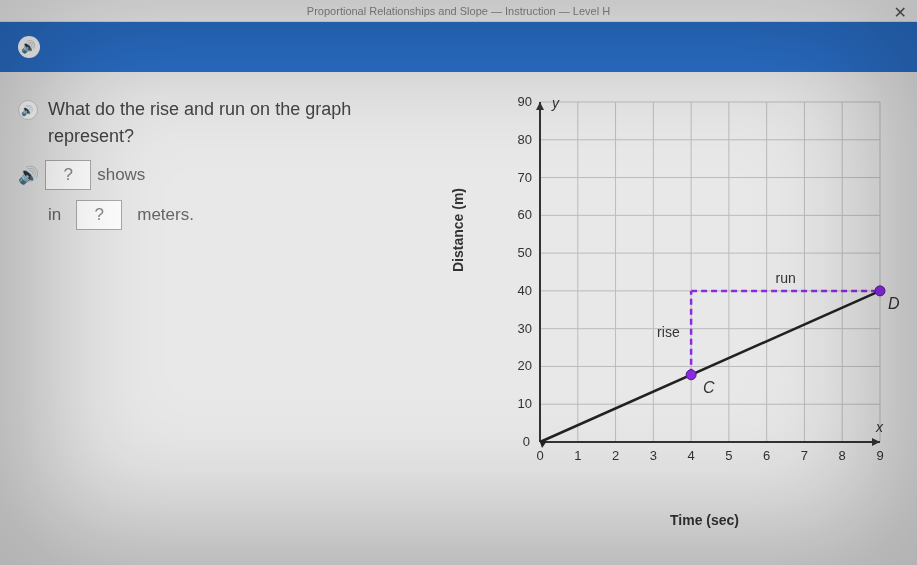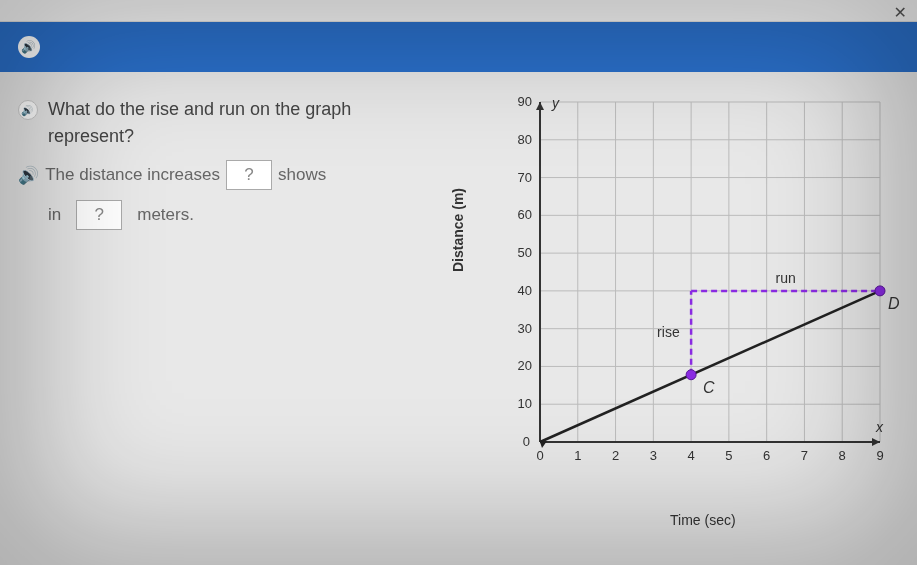--- a/index.html
+++ b/index.html
@@ -115,55 +115,55 @@
   transform-origin: left top;
   font-size: 14px;
   font-weight: bold;
   color: #333;
 }
 .xlabel {
   position: absolute;
   bottom: -6px;
   left: 210px;
   font-size: 14px;
-  font-weight: normal;
+  font-weight: bold;
   color: #333;
 }
 svg.plot {
   position: absolute;
   left: 40px;
   top: 0;
 }
 .vignette {
   position: absolute;
   inset: 0;
   pointer-events: none;
   box-shadow: inset 0 0 120px 40px rgba(0,0,0,0.25);
 }
 </style>
 </head>
 <body>
 
 <div class="topbar">
+  <span>Proportional Relationships and Slope — Instruction — Level H</span>
   <span class="close-x">✕</span>
 </div>
 
 <div class="bluebar">
   <span class="speaker">🔊</span>
 </div>
 
 <div class="content">
   <div class="left">
     <div class="qrow">
       <span class="speaker-sm">🔊</span>
       <span>What do the rise and run on the graph represent?</span>
     </div>
     <div class="fill-line">
       <span class="speaker-sm">🔊</span>
-      <span>The distance increases</span>
       <span class="blank">?</span>
       <span>shows</span>
     </div>
     <div class="fill-line" style="padding-left:30px;gap:15px;">
       <span>in</span>
       <span class="blank">?</span>
       <span>meters.</span>
     </div>
   </div>
 

